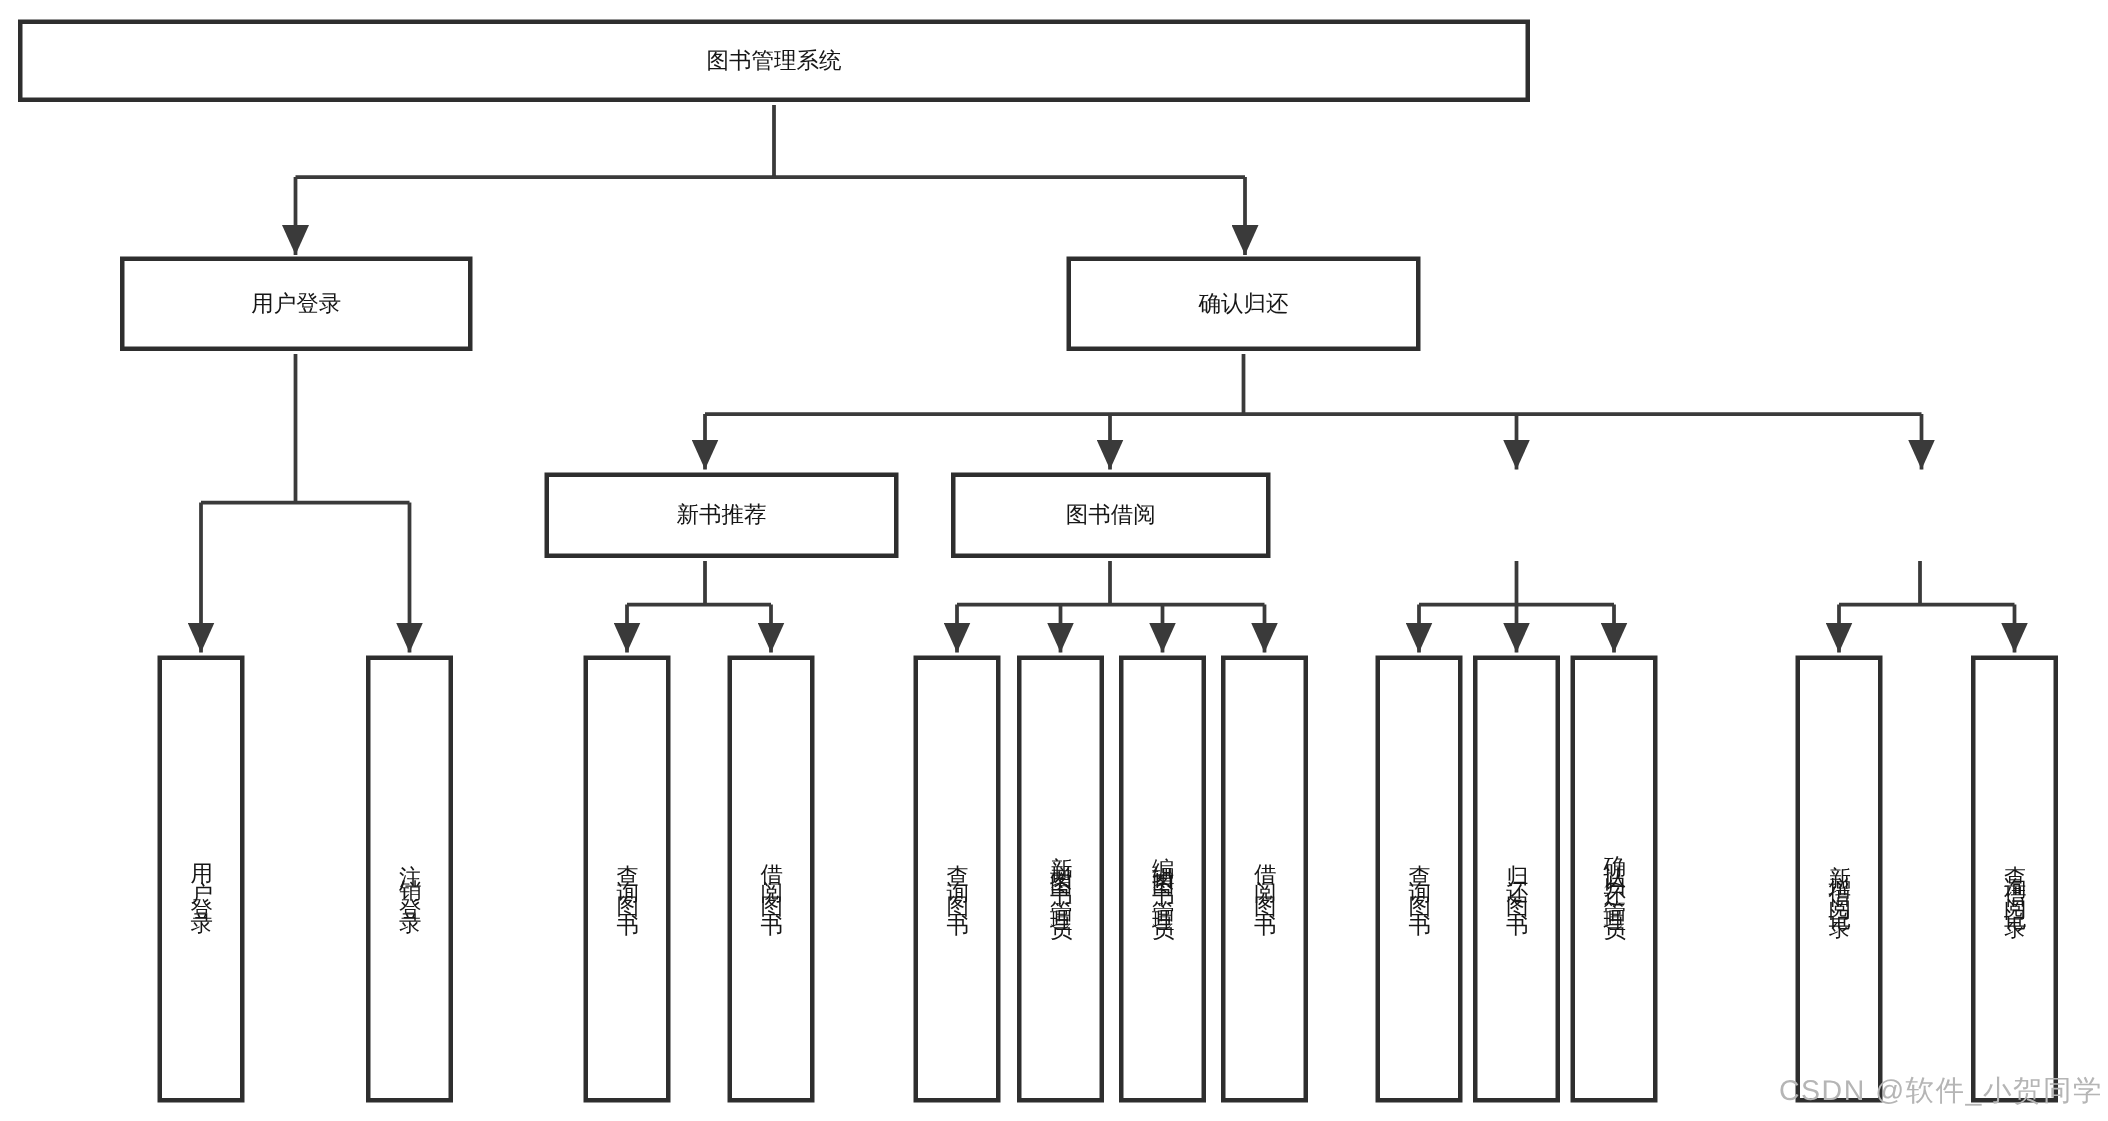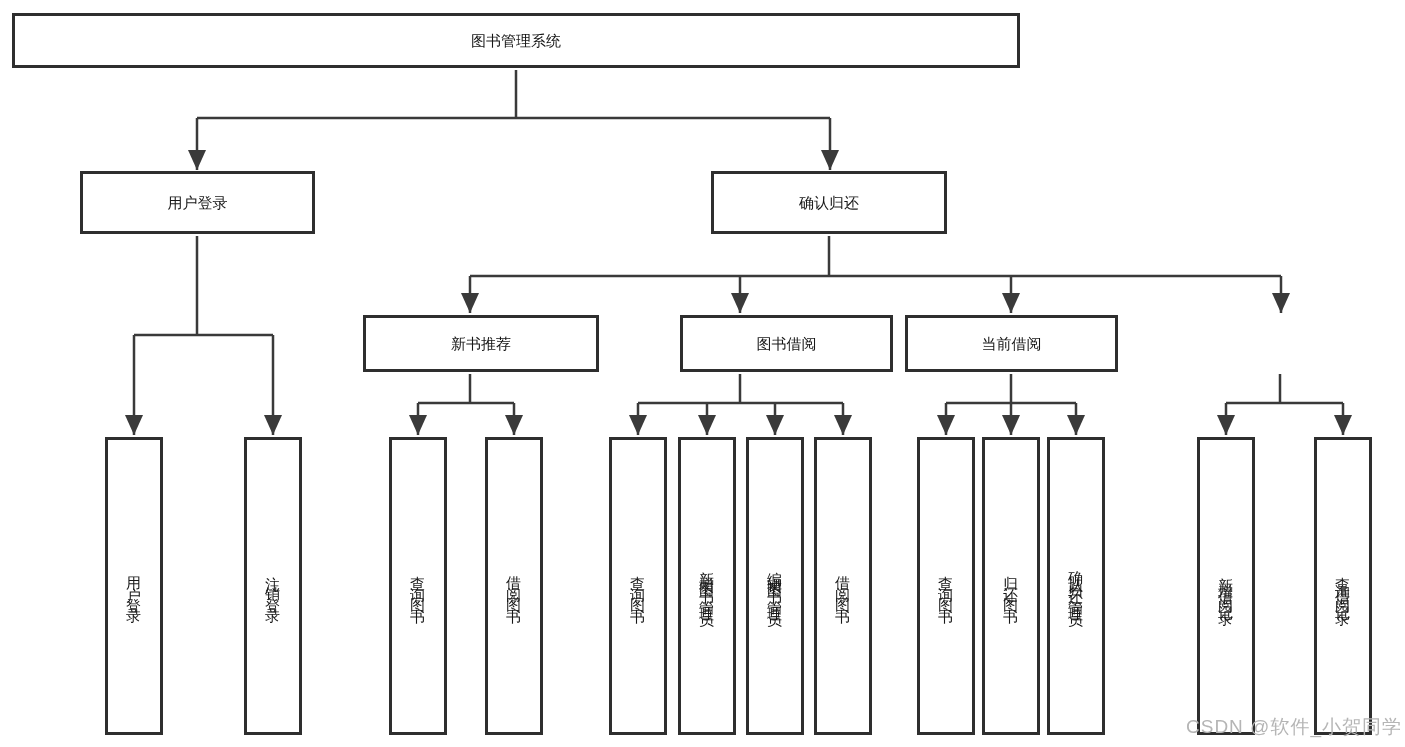--- a/index.html
+++ b/index.html
@@ -90,22 +90,21 @@
       <path d="M1343,403 V435" marker-end="url(#arr)"></path>
     </g>
   </svg>
 
   <div class="box" style="left:12px;top:13px;width:1008px;height:55px;">图书管理系统</div>
 
   <div class="box" style="left:80px;top:171px;width:235px;height:63px;">用户登录</div>
   <div class="box" style="left:711px;top:171px;width:236px;height:63px;">确认归还</div>
 
   <div class="box" style="left:363px;top:315px;width:236px;height:57px;">新书推荐</div>
-  <div class="box" style="left:634px;top:315px;width:213px;height:57px;margin-left:46px;">图书借阅</div>
-  <div class="box" style="left:905px;top:315px;width:213px;height:57px;">当前借阅</div>
+  <div class="box" style="left:634px;top:315px;width:213px;height:57px;">图书借阅</div>
 
   <div class="box leaf" style="left: 105px; top: 437px; width: 58px; height: 298px; letter-spacing: 11px;">用户登录</div>
   <div class="box leaf" style="left: 244px; top: 437px; width: 58px; height: 298px; letter-spacing: 11px;">注销登录</div>
 
   <div class="box leaf" style="left: 389px; top: 437px; width: 58px; height: 298px; letter-spacing: 11px;">查询图书</div>
   <div class="box leaf" style="left: 485px; top: 437px; width: 58px; height: 298px; letter-spacing: 11px;">借阅图书</div>
 
   <div class="box leaf" style="left: 609px; top: 437px; width: 58px; height: 298px; letter-spacing: 11px;">查询图书</div>
   <div class="box leaf" style="left: 678px; top: 437px; width: 58px; height: 298px; letter-spacing: 6px;">新增图书（管理员）</div>
   <div class="box leaf" style="left: 746px; top: 437px; width: 58px; height: 298px; letter-spacing: 6px;">编辑图书（管理员）</div>

